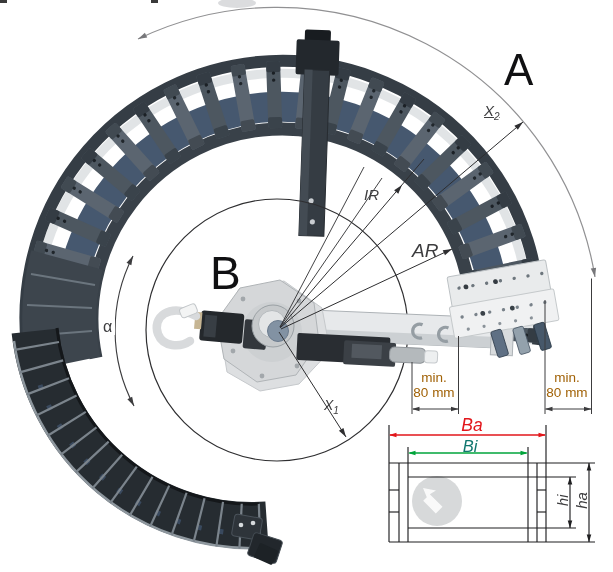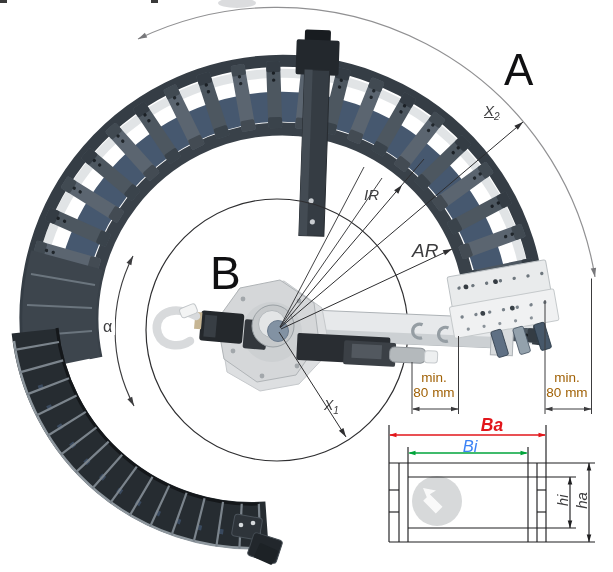--- a/index.html
+++ b/index.html
@@ -5,21 +5,21 @@
   html,body{margin:0;padding:0;background:#fff;}
   #stage{position:relative;width:613px;height:572px;background:#fff;overflow:hidden;
          font-family:"Liberation Sans",sans-serif;}
   #stage svg{position:absolute;left:0;top:0;}
   .lbl{position:absolute;color:#3d3d3f;white-space:nowrap;line-height:1;}
   .it{font-style:italic;}
   .big{color:#101012;font-size:44px;font-weight:400;letter-spacing:0;}
   .sub{font-size:10px;font-style:italic;}
   .minlbl{width:54px;text-align:center;font-size:13.5px;line-height:14.5px;color:#a16207;}
   .ba{color:#e2161b;font-size:17.5px;font-weight:500;width:40px;text-align:center;}
-  .bi{color:#3b82f6;font-size:16.5px;font-weight:500;width:40px;text-align:center;}
+  .bi{color:#0f766e;font-size:16.5px;font-weight:500;width:40px;text-align:center;}
   .rot{transform:rotate(-90deg);transform-origin:center center;width:30px;text-align:center;}
   .whitebg{background:#fff;padding:0 3px;}
 </style>
 </head>
 <body>
 
 <div id="stage">
 
 <svg width="613" height="572" viewBox="0 0 613 572">
   <defs>
@@ -294,19 +294,19 @@
 
 <div class="lbl minlbl" style="left:407px;top:371px;">
   <div>min.</div>
   <div>80 mm</div>
 </div>
 <div class="lbl minlbl" style="left:540px;top:371px;">
   <div>min.</div>
   <div>80 mm</div>
 </div>
 
-<div class="lbl it ba" style="left:472px;top:417px;font-weight:bold;">Ba</div>
+<div class="lbl it ba" style="left:452px;top:417px;">Ba</div>
 <div class="lbl it bi" style="left:450px;top:438px;">Bi</div>
 
 <div class="lbl it rot" style="left:548px;top:493px;font-size:14.5px;">hi</div>
 <div class="lbl it rot" style="left:566px;top:493px;font-size:15px;">ha</div>
 
 </div>
 
 </body></html>

